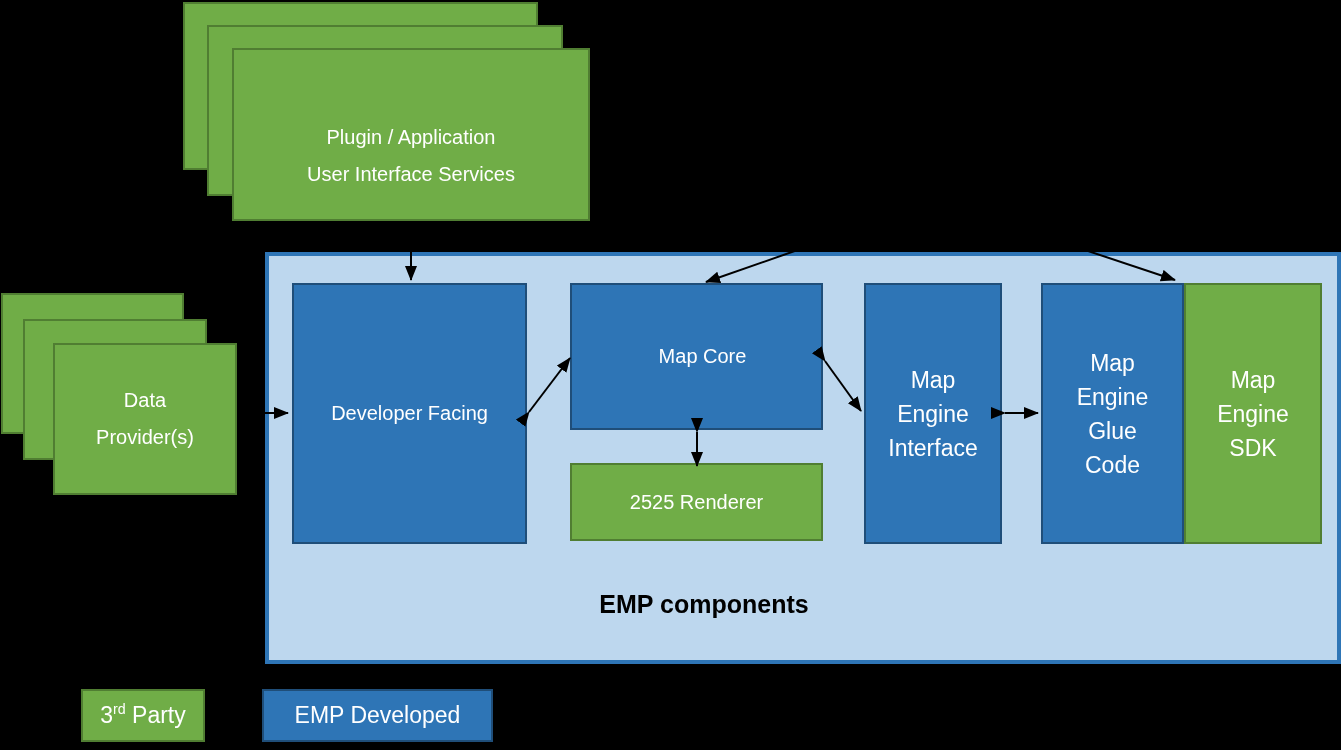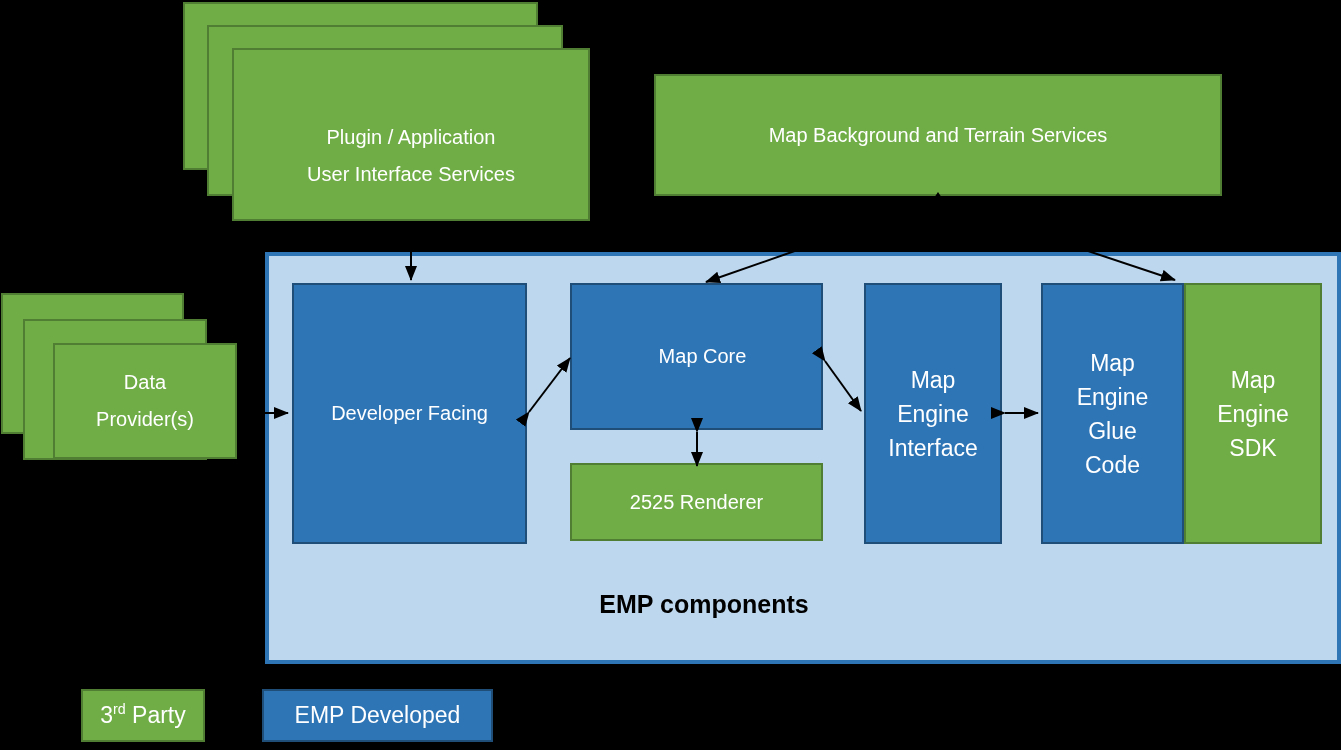--- a/index.html
+++ b/index.html
@@ -33,27 +33,24 @@
 
   <div class="box green" style="left:183px;top:2px;width:355px;height:168px;"></div>
   <div class="box green" style="left:207px;top:25px;width:356px;height:171px;"></div>
   <div class="box green" style="left:232px;top:48px;width:358px;height:173px;">
     <div class="shift-down">
       <div class="lbl">Plugin / Application</div>
       <div class="lbl">User Interface Services</div>
     </div>
   </div>
 
-  <div class="box green" style="left:654px;top:74px;width:568px;height:122px;">
-    <div class="lbl">Map Background and Terrain Services</div>
-  </div>
 
   <div class="box green" style="left:1px;top:293px;width:183px;height:141px;"></div>
   <div class="box green" style="left:23px;top:319px;width:184px;height:141px;"></div>
-  <div class="box green" style="left:53px;top:343px;width:184px;height:116px;">
+  <div class="box green" style="left:53px;top:343px;width:184px;height:152px;">
     <div>
       <div class="lbl">Data</div>
       <div class="lbl">Provider(s)</div>
     </div>
   </div>
 
   <div class="container-box"></div>
   <div class="emp-label">EMP components</div>
 
   <div class="box blue" style="left:292px;top:283px;width:235px;height:261px;">

